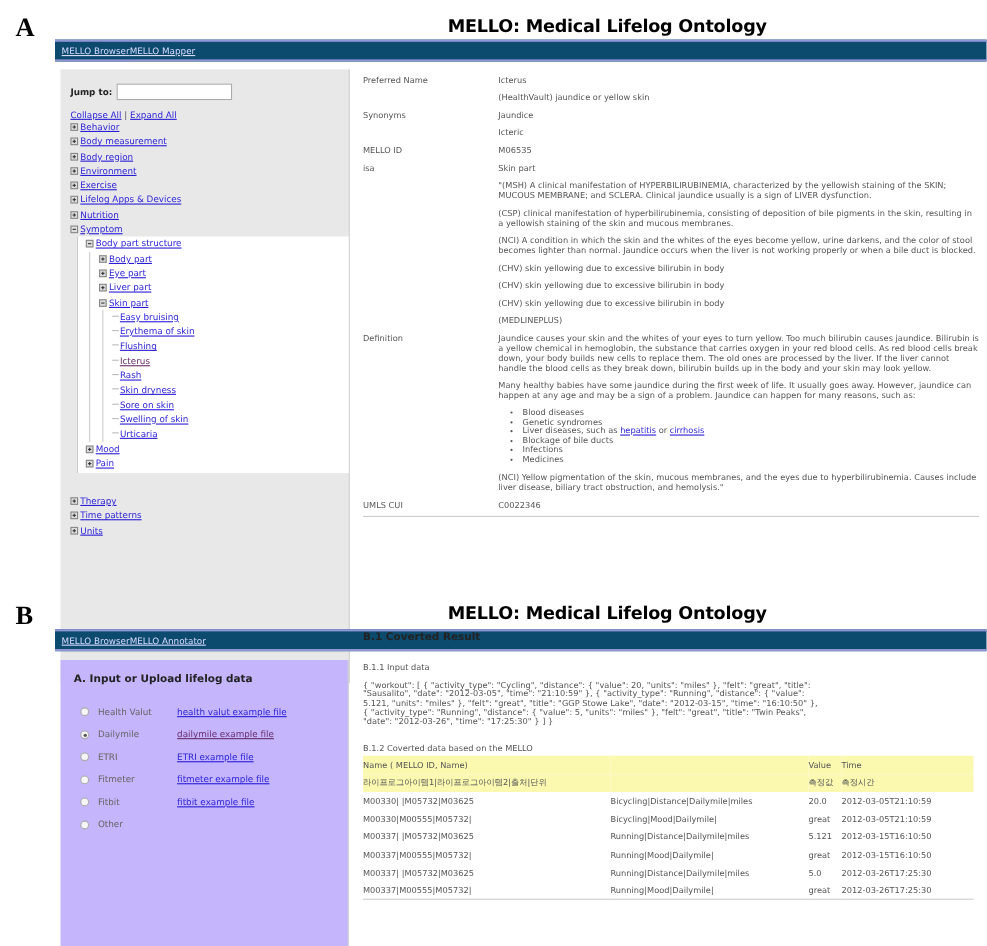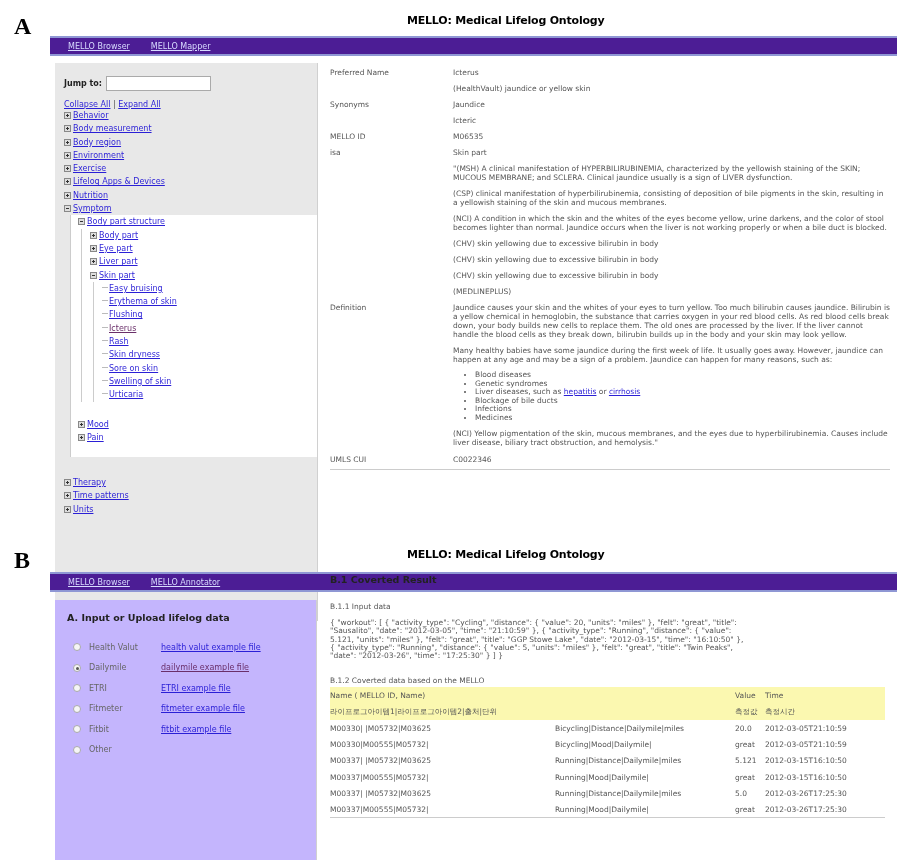--- a/index.html
+++ b/index.html
@@ -1,22 +1,22 @@
 <!DOCTYPE html>
 <html><head>
 <meta charset="utf-8">
 <style>
   * { box-sizing: border-box; margin: 0; padding: 0; }
   html, body { width: 897px; height: 860px; background: #ffffff; overflow: hidden; }
   body { position: relative; font-family: "DejaVu Sans", sans-serif; color: #555; }
 
   .panel-letter { position: absolute; font-family: "Liberation Serif", serif; font-weight: bold; font-size: 24px; color: #000; }
-  .page-title { position: absolute; font-family: "DejaVu Sans", sans-serif; font-weight: bold; font-size: 11px; color: #000; letter-spacing: -0.2px; }
-
-  .navbar { position: absolute; left: 50px; width: 847px; height: 20px; background: #4c1d95; border-top: 2px solid #8f97d4; border-bottom: 2px solid #8f97d4; display: flex; align-items: center; padding-left: 18px; gap: 21px; }
+  .page-title { position: absolute; font-family: "DejaVu Sans", sans-serif; font-weight: bold; font-size: 16px; color: #000; letter-spacing: -0.2px; }
+
+  .navbar { position: absolute; left: 50px; width: 847px; height: 20px; background: #0c4a6e; border-top: 2px solid #8f97d4; border-bottom: 2px solid #8f97d4; display: flex; align-items: center; padding-left: 6px; }
   .navbar a { color: #d8dcff; font-size: 8px; text-decoration: underline; cursor: pointer; }
 
   
   .sidebar-a { position: absolute; left: 55px; top: 63px; width: 263px; height: 558px; background: #e8e8e8; border-right: 1px solid #d0d0d0; padding: 10px 9px; font-size: 8px; }
   .jump-row { display: flex; align-items: center; gap: 4px; margin-top: 3px; }
   .jump-row label { font-weight: bold; color: #222; font-size: 8px; }
   .jump-row input { width: 105px; height: 15px; border: 1px solid #aaa; background: #fff; }
   .collapse-row { margin-top: 9px; color: #555; }
   .link { color: #2a1fd6; text-decoration: underline; cursor: pointer; }
   .tree { list-style: none; }
@@ -104,21 +104,21 @@
           <li class="leaf"><span class="link">Flushing</span></li>
           <li class="leaf"><span class="link visited">Icterus</span></li>
           <li class="leaf"><span class="link">Rash</span></li>
           <li class="leaf"><span class="link">Skin dryness</span></li>
           <li class="leaf"><span class="link">Sore on skin</span></li>
           <li class="leaf"><span class="link">Swelling of skin</span></li>
           <li class="leaf"><span class="link">Urticaria</span></li>
         </ul>
       </div>
     </div>
-    <ul class="tree" style="margin-top:16px;padding-bottom:13px;">
+    <ul class="tree" style="margin-top:0;padding-bottom:2px;">
       <li><span class="tog plus"></span><span class="link">Mood</span></li>
       <li><span class="tog plus"></span><span class="link">Pain</span></li>
     </ul>
   </div>
   <ul class="tree" style="margin-top:19px;">
     <li><span class="tog plus"></span><span class="link">Therapy</span></li>
     <li><span class="tog plus"></span><span class="link">Time patterns</span></li>
     <li><span class="tog plus"></span><span class="link">Units</span></li>
   </ul>
 </div>

